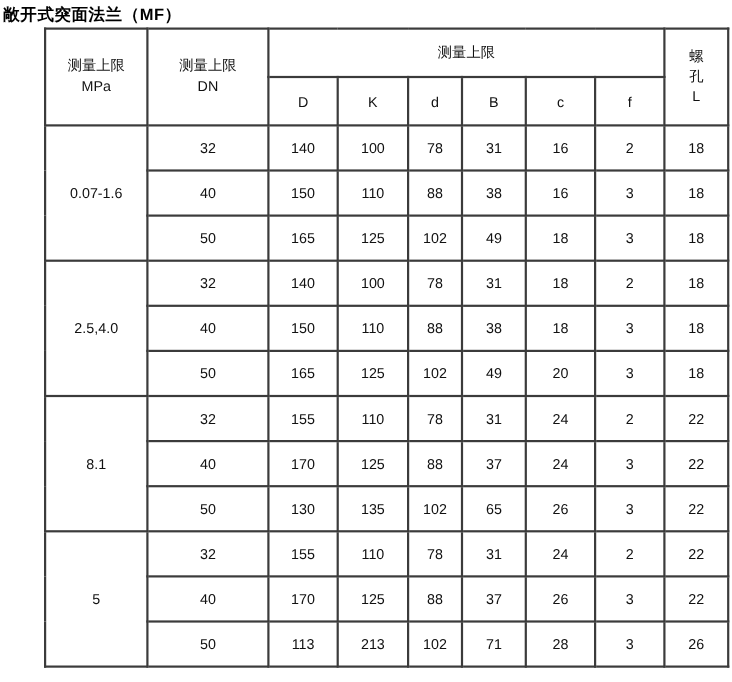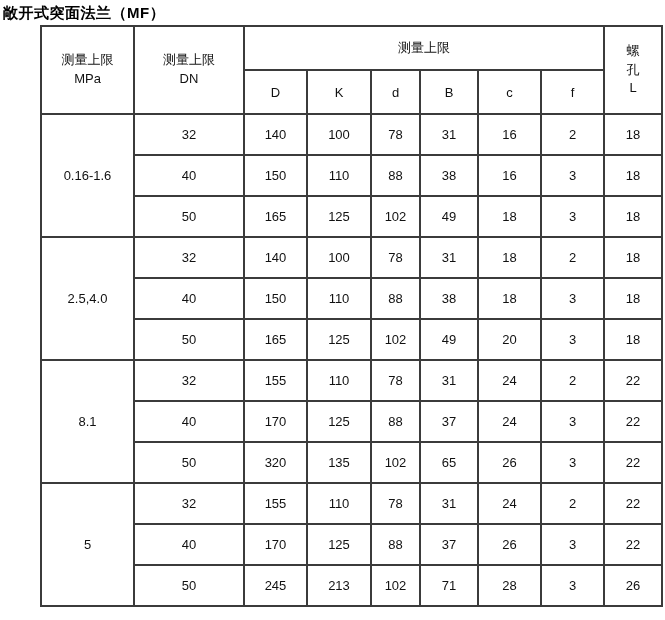--- a/index.html
+++ b/index.html
@@ -75,21 +75,21 @@
       <tr class="hrow2">
         <td>D</td>
         <td>K</td>
         <td>d</td>
         <td>B</td>
         <td>c</td>
         <td>f</td>
       </tr>
 
       <tr class="drow">
-        <td rowspan="3">0.16-1.6</td>
+        <td rowspan="3">0.07-1.6</td>
         <td>32</td>
         <td>140</td>
         <td>100</td>
         <td>78</td>
         <td>31</td>
         <td>16</td>
         <td>2</td>
         <td>18</td>
       </tr>
       <tr class="drow">
@@ -161,21 +161,21 @@
         <td>170</td>
         <td>125</td>
         <td>88</td>
         <td>37</td>
         <td>24</td>
         <td>3</td>
         <td>22</td>
       </tr>
       <tr class="drow">
         <td>50</td>
-        <td>320</td>
+        <td>130</td>
         <td>135</td>
         <td>102</td>
         <td>65</td>
         <td>26</td>
         <td>3</td>
         <td>22</td>
       </tr>
 
       <tr class="drow">
         <td rowspan="3">5</td>
@@ -193,21 +193,21 @@
         <td>170</td>
         <td>125</td>
         <td>88</td>
         <td>37</td>
         <td>26</td>
         <td>3</td>
         <td>22</td>
       </tr>
       <tr class="drow">
         <td>50</td>
-        <td>245</td>
+        <td>113</td>
         <td>213</td>
         <td>102</td>
         <td>71</td>
         <td>28</td>
         <td>3</td>
         <td>26</td>
       </tr>
     </tbody>
   </table>
 </div>

